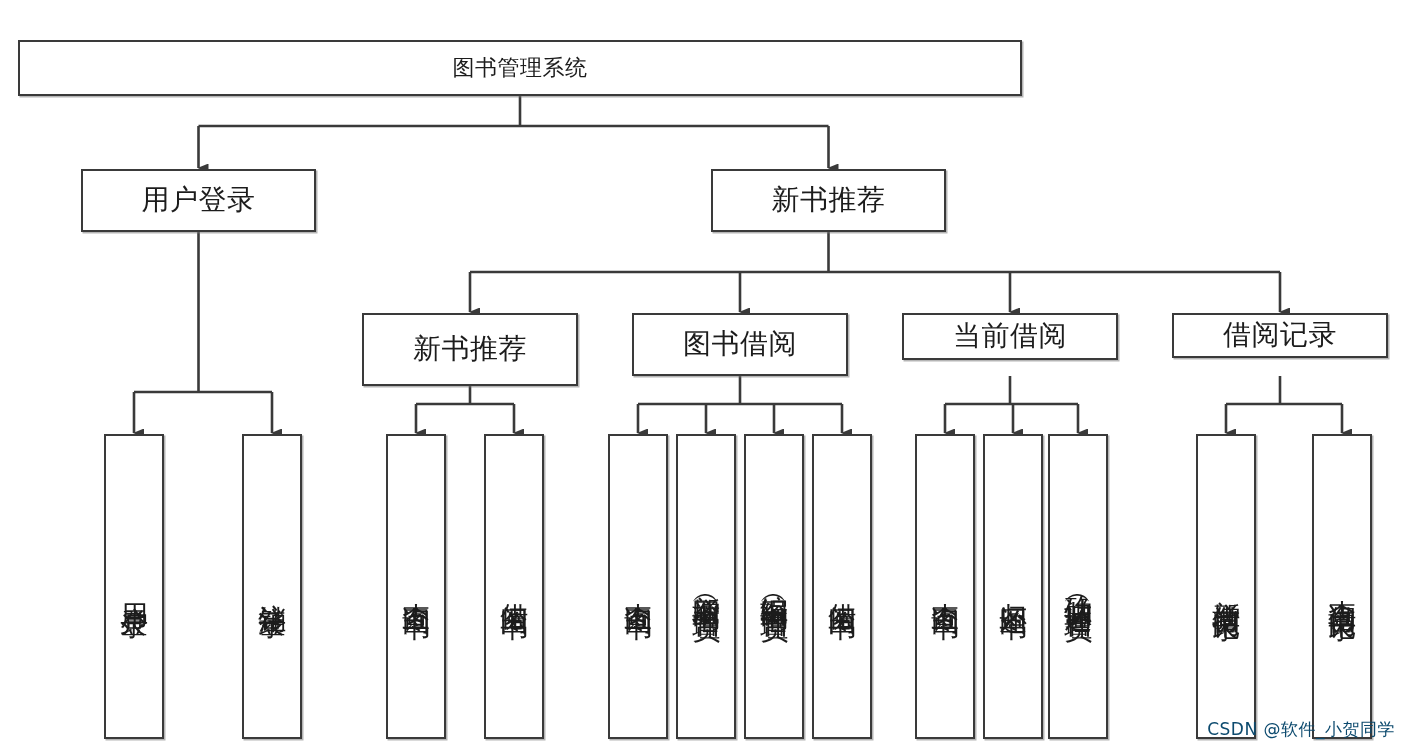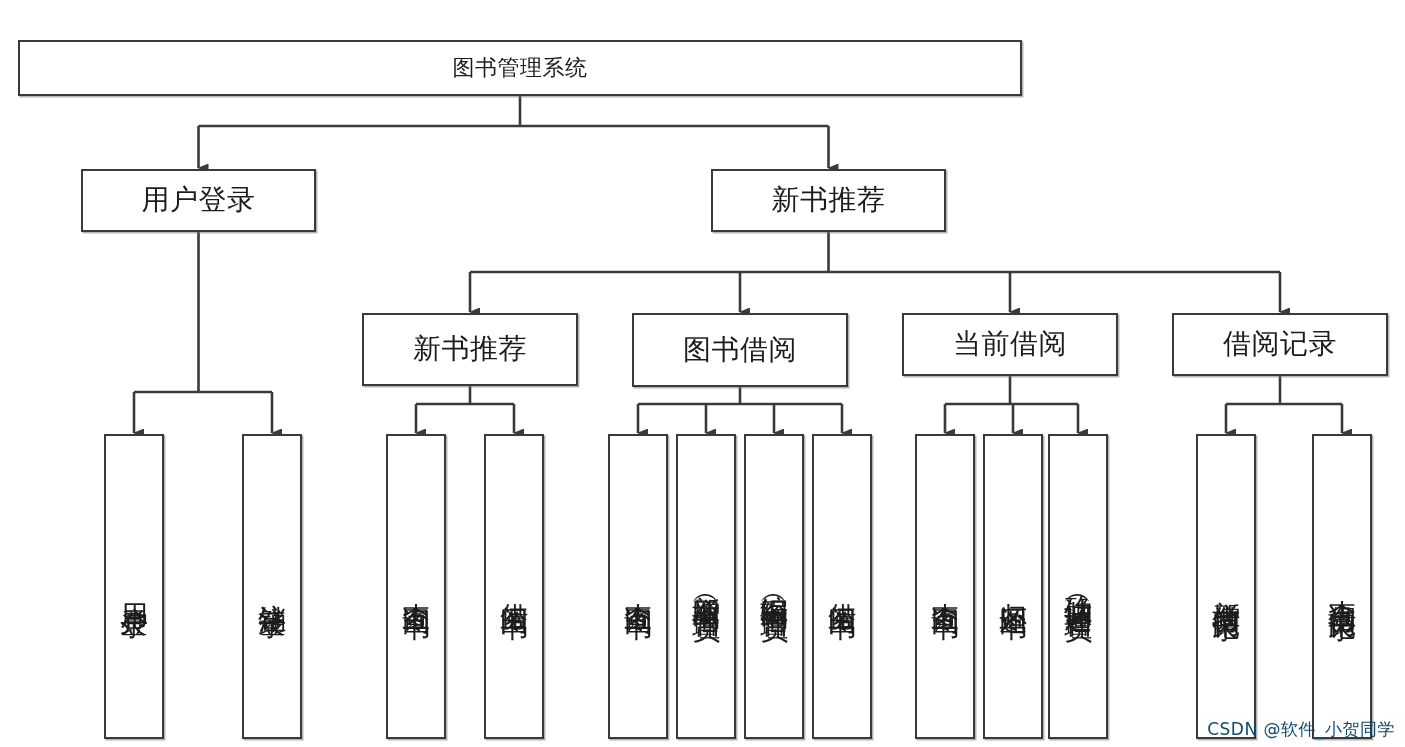--- a/index.html
+++ b/index.html
@@ -117,27 +117,27 @@
       </div>
       <div class="node-box" style="left: 81px; top: 169px; width: 235px; height: 63px;">
         <span class="node-label">用户登录</span>
       </div>
       <div class="node-box" style="left: 711px; top: 169px; width: 235px; height: 63px;">
         <span class="node-label">新书推荐</span>
       </div>
       <div class="node-box" style="left: 362px; top: 313px; width: 216px; height: 73px;">
         <span class="node-label">新书推荐</span>
       </div>
-      <div class="node-box" style="left: 632px; top: 313px; width: 216px; height: 74px;">
+      <div class="node-box" style="left: 632px; top: 313px; width: 216px; height: 63px;">
         <span class="node-label">图书借阅</span>
       </div>
-      <div class="node-box" style="left: 902px; top: 313px; width: 216px; height: 63px;">
+      <div class="node-box" style="left: 902px; top: 313px; width: 216px; height: 47px;">
         <span class="node-label">当前借阅</span>
       </div>
-      <div class="node-box" style="left: 1172px; top: 313px; width: 216px; height: 63px;">
+      <div class="node-box" style="left: 1172px; top: 313px; width: 216px; height: 45px;">
         <span class="node-label">借阅记录</span>
       </div>
       <div class="node-box vertical" style="left: 104px; top: 434px; width: 60px; height: 305px;">
         <span class="node-label">用户登录</span>
       </div>
       <div class="node-box vertical" style="left: 242px; top: 434px; width: 60px; height: 305px;">
         <span class="node-label">注销登录</span>
       </div>
       <div class="node-box vertical" style="left: 386px; top: 434px; width: 60px; height: 305px;">
         <span class="node-label">查询图书</span>

